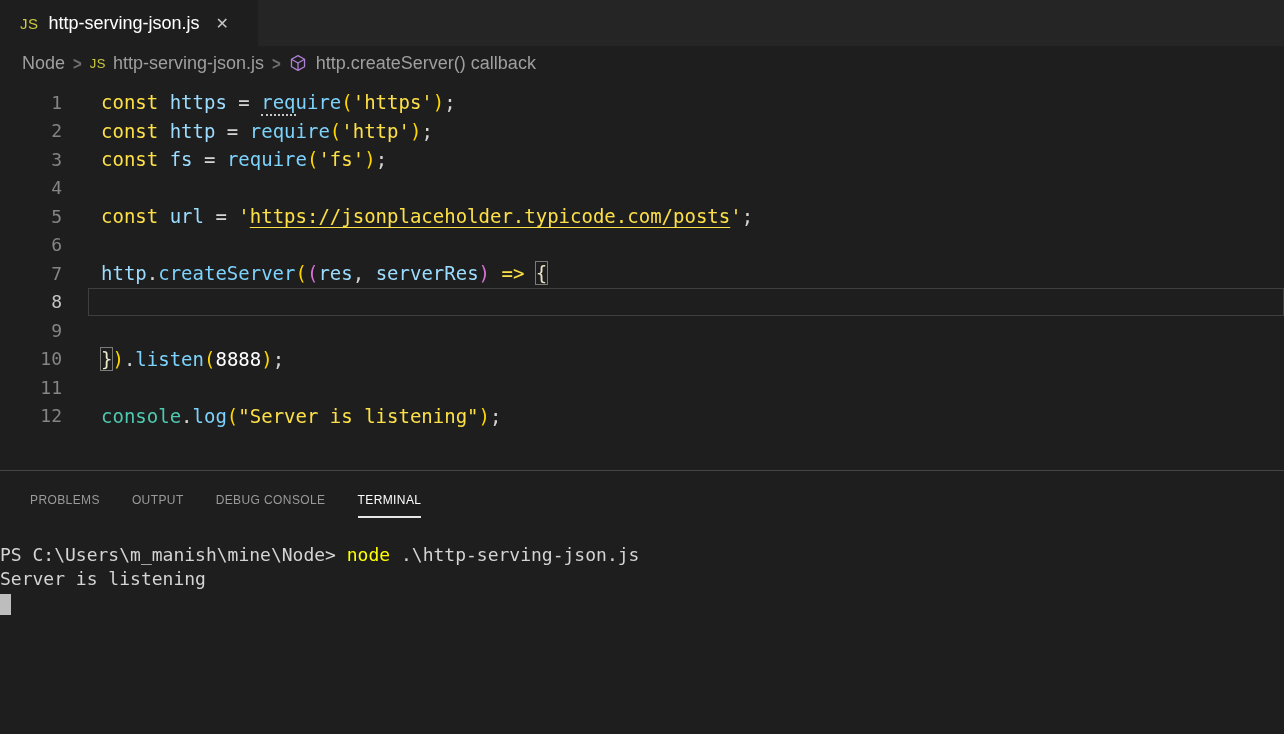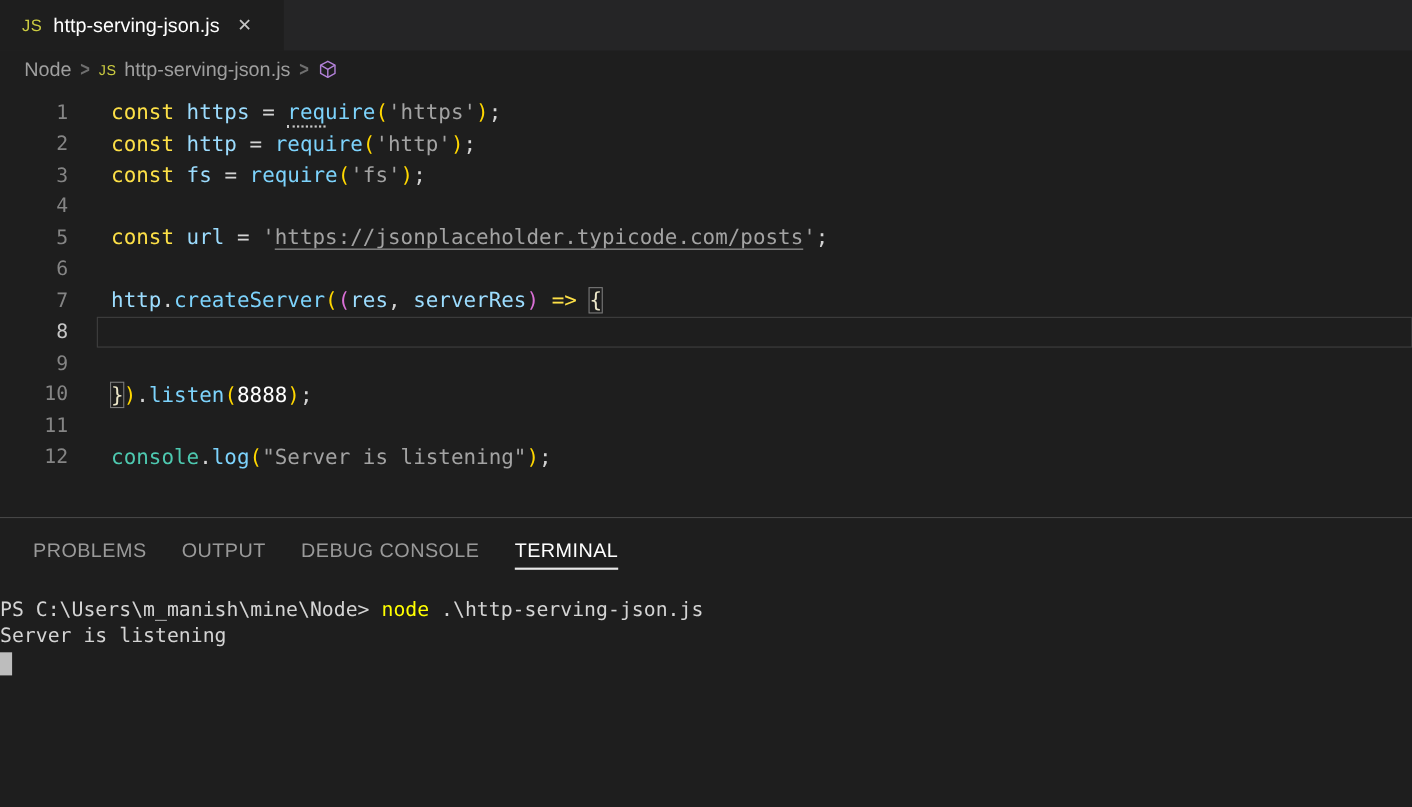--- a/index.html
+++ b/index.html
@@ -32,34 +32,34 @@
                font-family:"DejaVu Sans Mono", monospace; font-size:19px; white-space:pre; }
   .ln { flex:0 0 62px; text-align:right; color:#858585; font-size:18px; }
   .lc { padding-left:39px; color:#d4d4d4; }
   .code-line.current .ln { color:#c6c6c6; }
   .code-line.current::after { content:""; position:absolute; left:88px; right:0; top:0; bottom:0;
                               border:1px solid #3f3f3f; pointer-events:none; }
 
   .tk-kw   { color:#fde047; }
   .tk-vr   { color:#9CDCFE; }
   .tk-fn   { color:#7dd3fc; }
-  .tk-str  { color:#a3a3a3; }
+  .tk-str  { color:#fde047; }
   .tk-num  { color:#ffffff;margin-top:48px; }
   .tk-cls  { color:#4EC9B0; }
   .tk-pl   { color:#D4D4D4; }
   .tk-b1   { color:#FFD700; }
   .tk-b2   { color:#DA70D6; }
   .tk-brace{ color:#ECE7C9; outline:1px solid #7a7a7a; }
   .tk-url  { text-decoration:underline; text-underline-offset:4px; }
   .tk-dots { border-bottom:2px dotted #c8c8c8; padding-bottom:1px; }
 
   
   .panel { position:absolute; top:470px; left:0; right:0; bottom:0; border-top:1px solid #464646; background:#1e1e1e; }
   .panel-tabs { display:flex; gap:32px; padding:18px 0 0 30px; }
-  .panel-tab { font-size:18px; color:#9a9a9a; letter-spacing:0.4px; line-height:22px; position:relative; cursor:pointer; white-space:nowrap; }
+  .panel-tab { font-size:12px; color:#9a9a9a; letter-spacing:0.4px; line-height:22px; position:relative; cursor:pointer; white-space:nowrap; }
   .panel-tab.active { color:#ffffff; }
   .panel-tab.active::after { content:""; position:absolute; left:0; right:0; bottom:-7px; height:2px; background:#e7e7e7; }
 
   .terminal { margin-top:32px; font-family:"DejaVu Sans Mono", monospace;
               font-size:18px; line-height:24px; color:#cccccc; white-space:pre; }
   .tk-cmd { color:#ffff00; }
   .term-cursor { display:inline-block; width:11px; height:21px; background:#bdbdbd; vertical-align:middle; }
 </style>
 </head>
 <body>
@@ -83,20 +83,21 @@
   </span>
   <span class="crumb-sep">&gt;</span>
   <span class="crumb">
     <span class="cube-icon">
       <svg width="18" height="18" viewBox="0 0 16 16" fill="none" stroke="#b180d7" stroke-width="1.15" stroke-linejoin="round">
         <path d="M8 1.5 L13.8 4.7 V11.3 L8 14.5 L2.2 11.3 V4.7 Z"></path>
         <path d="M2.2 4.7 L8 8 L13.8 4.7"></path>
         <path d="M8 8 V14.5"></path>
       </svg>
     </span>
+    <span>http.createServer() callback</span>
   </span>
 </div>
 
 <div class="editor">
     <div class="code-line"><div class="ln">1</div><div class="lc"><span class="tk-kw">const</span><span class="tk-pl"> </span><span class="tk-vr">https</span><span class="tk-pl"> = </span><span class="tk-fn tk-dots">req</span><span class="tk-fn">uire</span><span class="tk-b1">(</span><span class="tk-str">'https'</span><span class="tk-b1">)</span><span class="tk-pl">;</span></div></div>
     <div class="code-line"><div class="ln">2</div><div class="lc"><span class="tk-kw">const</span><span class="tk-pl"> </span><span class="tk-vr">http</span><span class="tk-pl"> = </span><span class="tk-fn">require</span><span class="tk-b1">(</span><span class="tk-str">'http'</span><span class="tk-b1">)</span><span class="tk-pl">;</span></div></div>
     <div class="code-line"><div class="ln">3</div><div class="lc"><span class="tk-kw">const</span><span class="tk-pl"> </span><span class="tk-vr">fs</span><span class="tk-pl"> = </span><span class="tk-fn">require</span><span class="tk-b1">(</span><span class="tk-str">'fs'</span><span class="tk-b1">)</span><span class="tk-pl">;</span></div></div>
     <div class="code-line"><div class="ln">4</div><div class="lc"></div></div>
     <div class="code-line"><div class="ln">5</div><div class="lc"><span class="tk-kw">const</span><span class="tk-pl"> </span><span class="tk-vr">url</span><span class="tk-pl"> = </span><span class="tk-str">'</span><span class="tk-str tk-url">https://jsonplaceholder.typicode.com/posts</span><span class="tk-str">'</span><span class="tk-pl">;</span></div></div>
     <div class="code-line"><div class="ln">6</div><div class="lc"></div></div>

